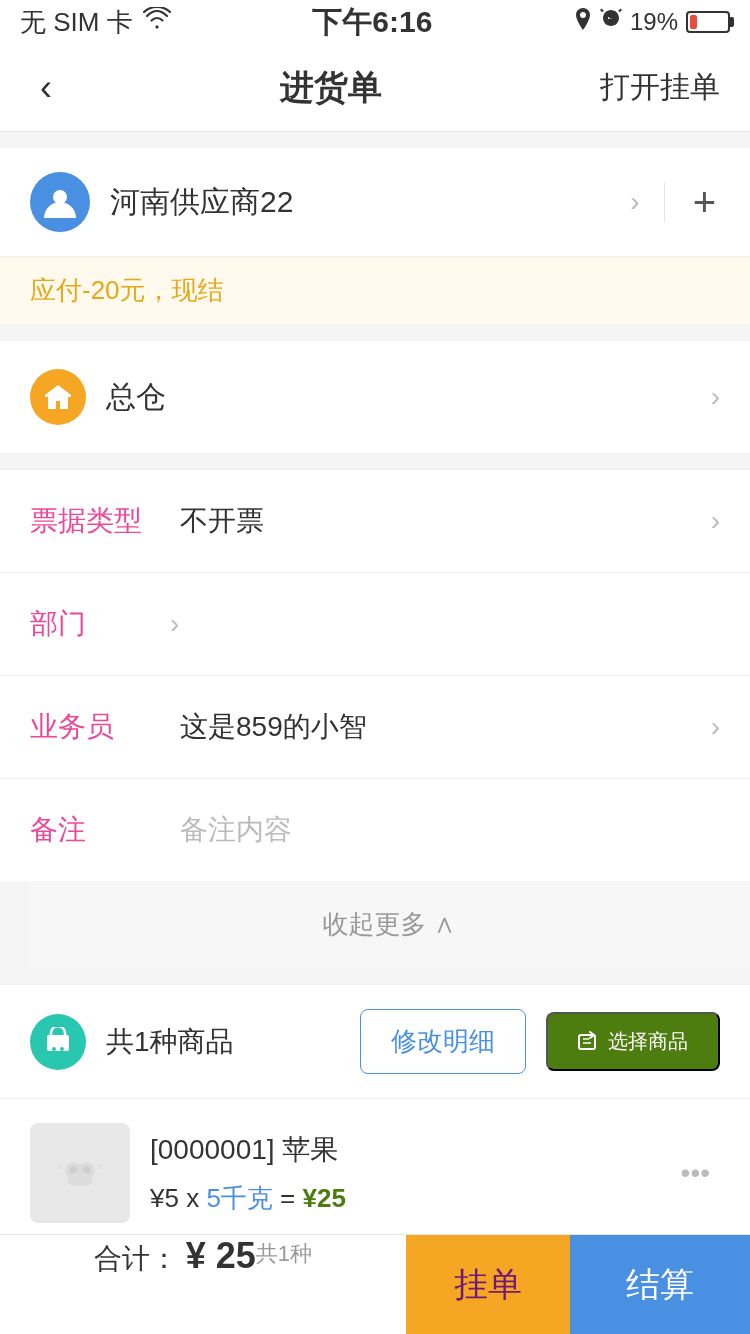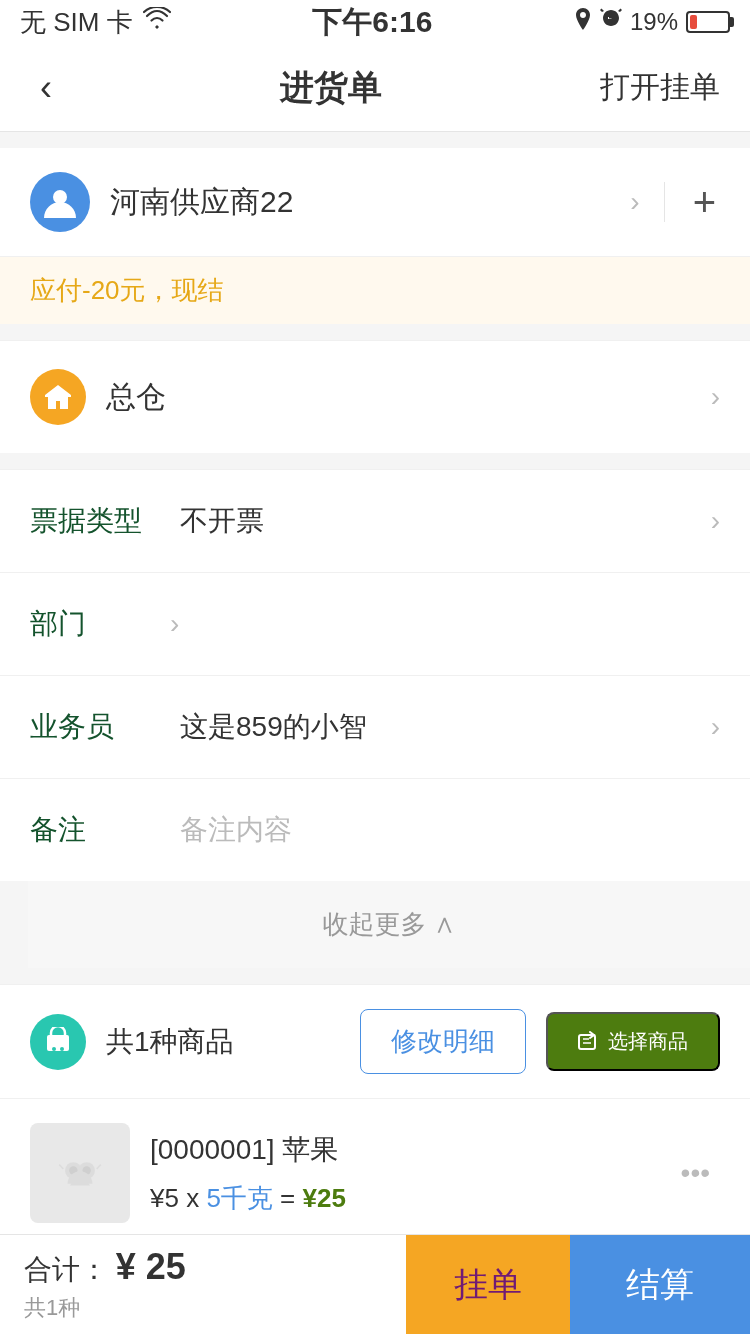--- a/index.html
+++ b/index.html
@@ -106,21 +106,21 @@
 
     
     .form-row {
       display: flex;
       align-items: center;
       padding: 32px 30px;
       background: #fff;
       border-top: 1px solid #f0f0f0;
       min-height: 100px;
     }
-    .form-label { font-size: 28px; color: #14532d; width: 140px; flex-shrink: 0; }
+    .form-label { font-size: 28px; color: #ec4899; width: 140px; flex-shrink: 0; }
     .form-value { flex: 1; font-size: 28px; color: #333; padding-left: 10px; }
     .form-value.placeholder { color: #bbb; }
 
     
     .collapse-row {
       background: #f7f7f7;
       text-align: center;
       padding: 26px;
       font-size: 26px;
       color: #999;
@@ -186,21 +186,21 @@
       width: 750px;
       height: 100px;
       display: flex;
       align-items: stretch;
       background: #fff;
       border-top: 1px solid #e5e5e5;
     }
     .total-section {
       flex: 1;
       display: flex;
-      flex-direction: column;
+      flex-direction: row;
       justify-content: center;
       padding: 0 24px;
     }
     .total-label { font-size: 28px; color: #333; }
     .total-amount { font-size: 36px; font-weight: 600; color: #333; display: inline; }
     .total-count { font-size: 22px; color: #999; margin-top: 4px; }
     .btn-hang {
       background: #f5a623; color: #701a75; font-size: 34px; font-weight: 500;
       width: 164px; display: flex; align-items: center; justify-content: center;
       cursor: pointer;

